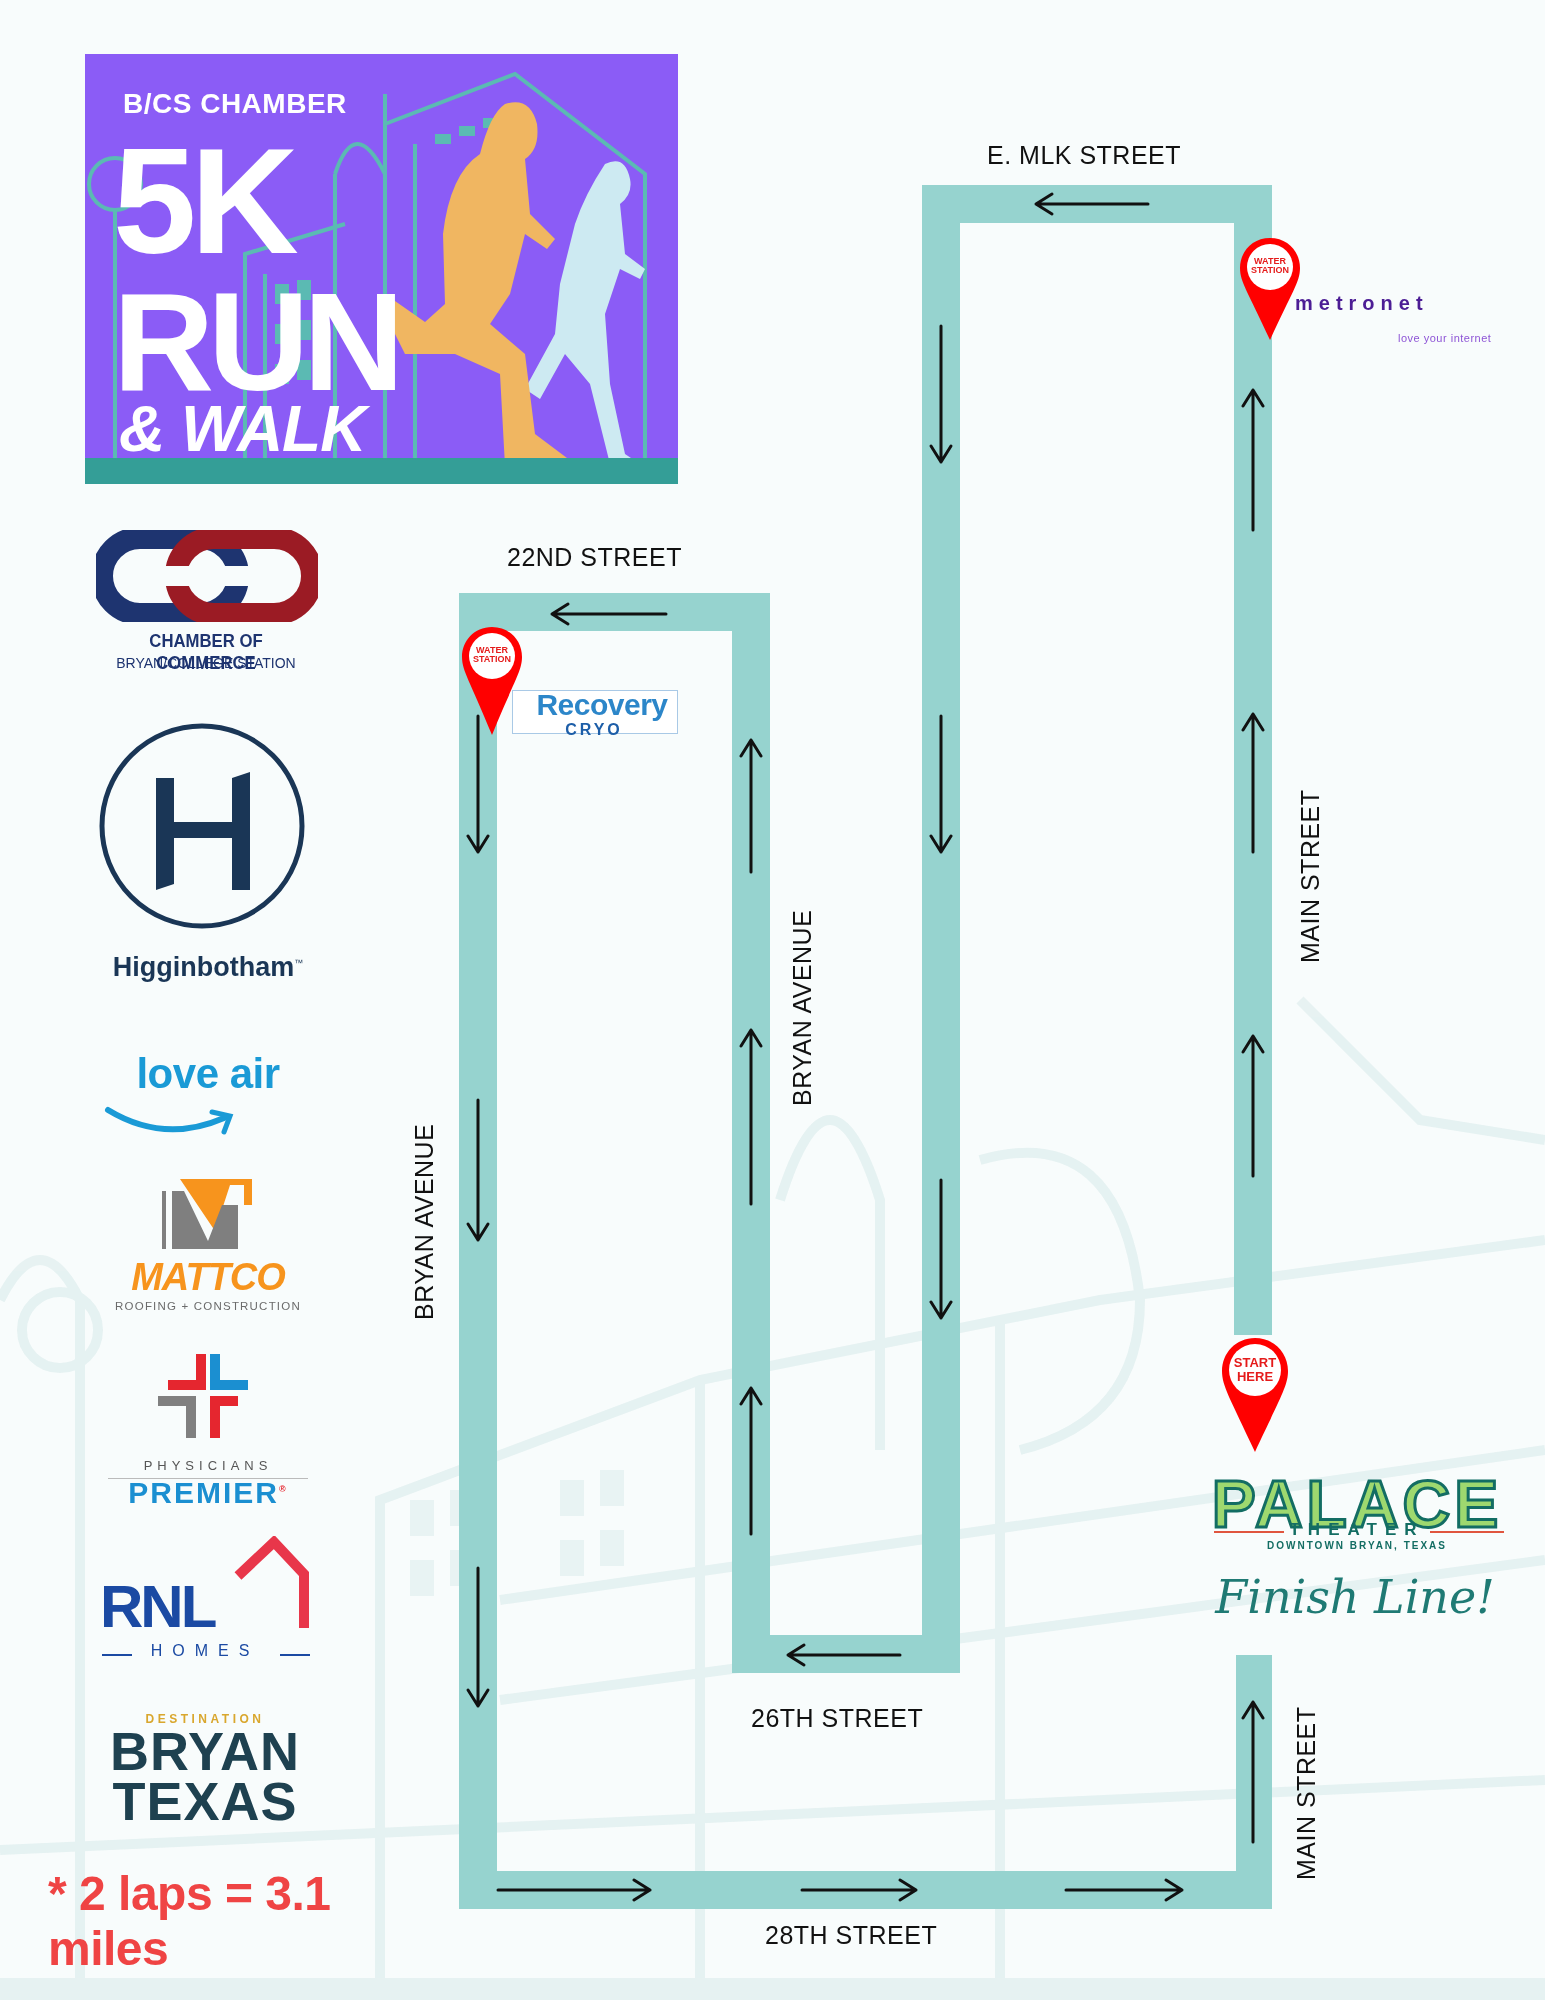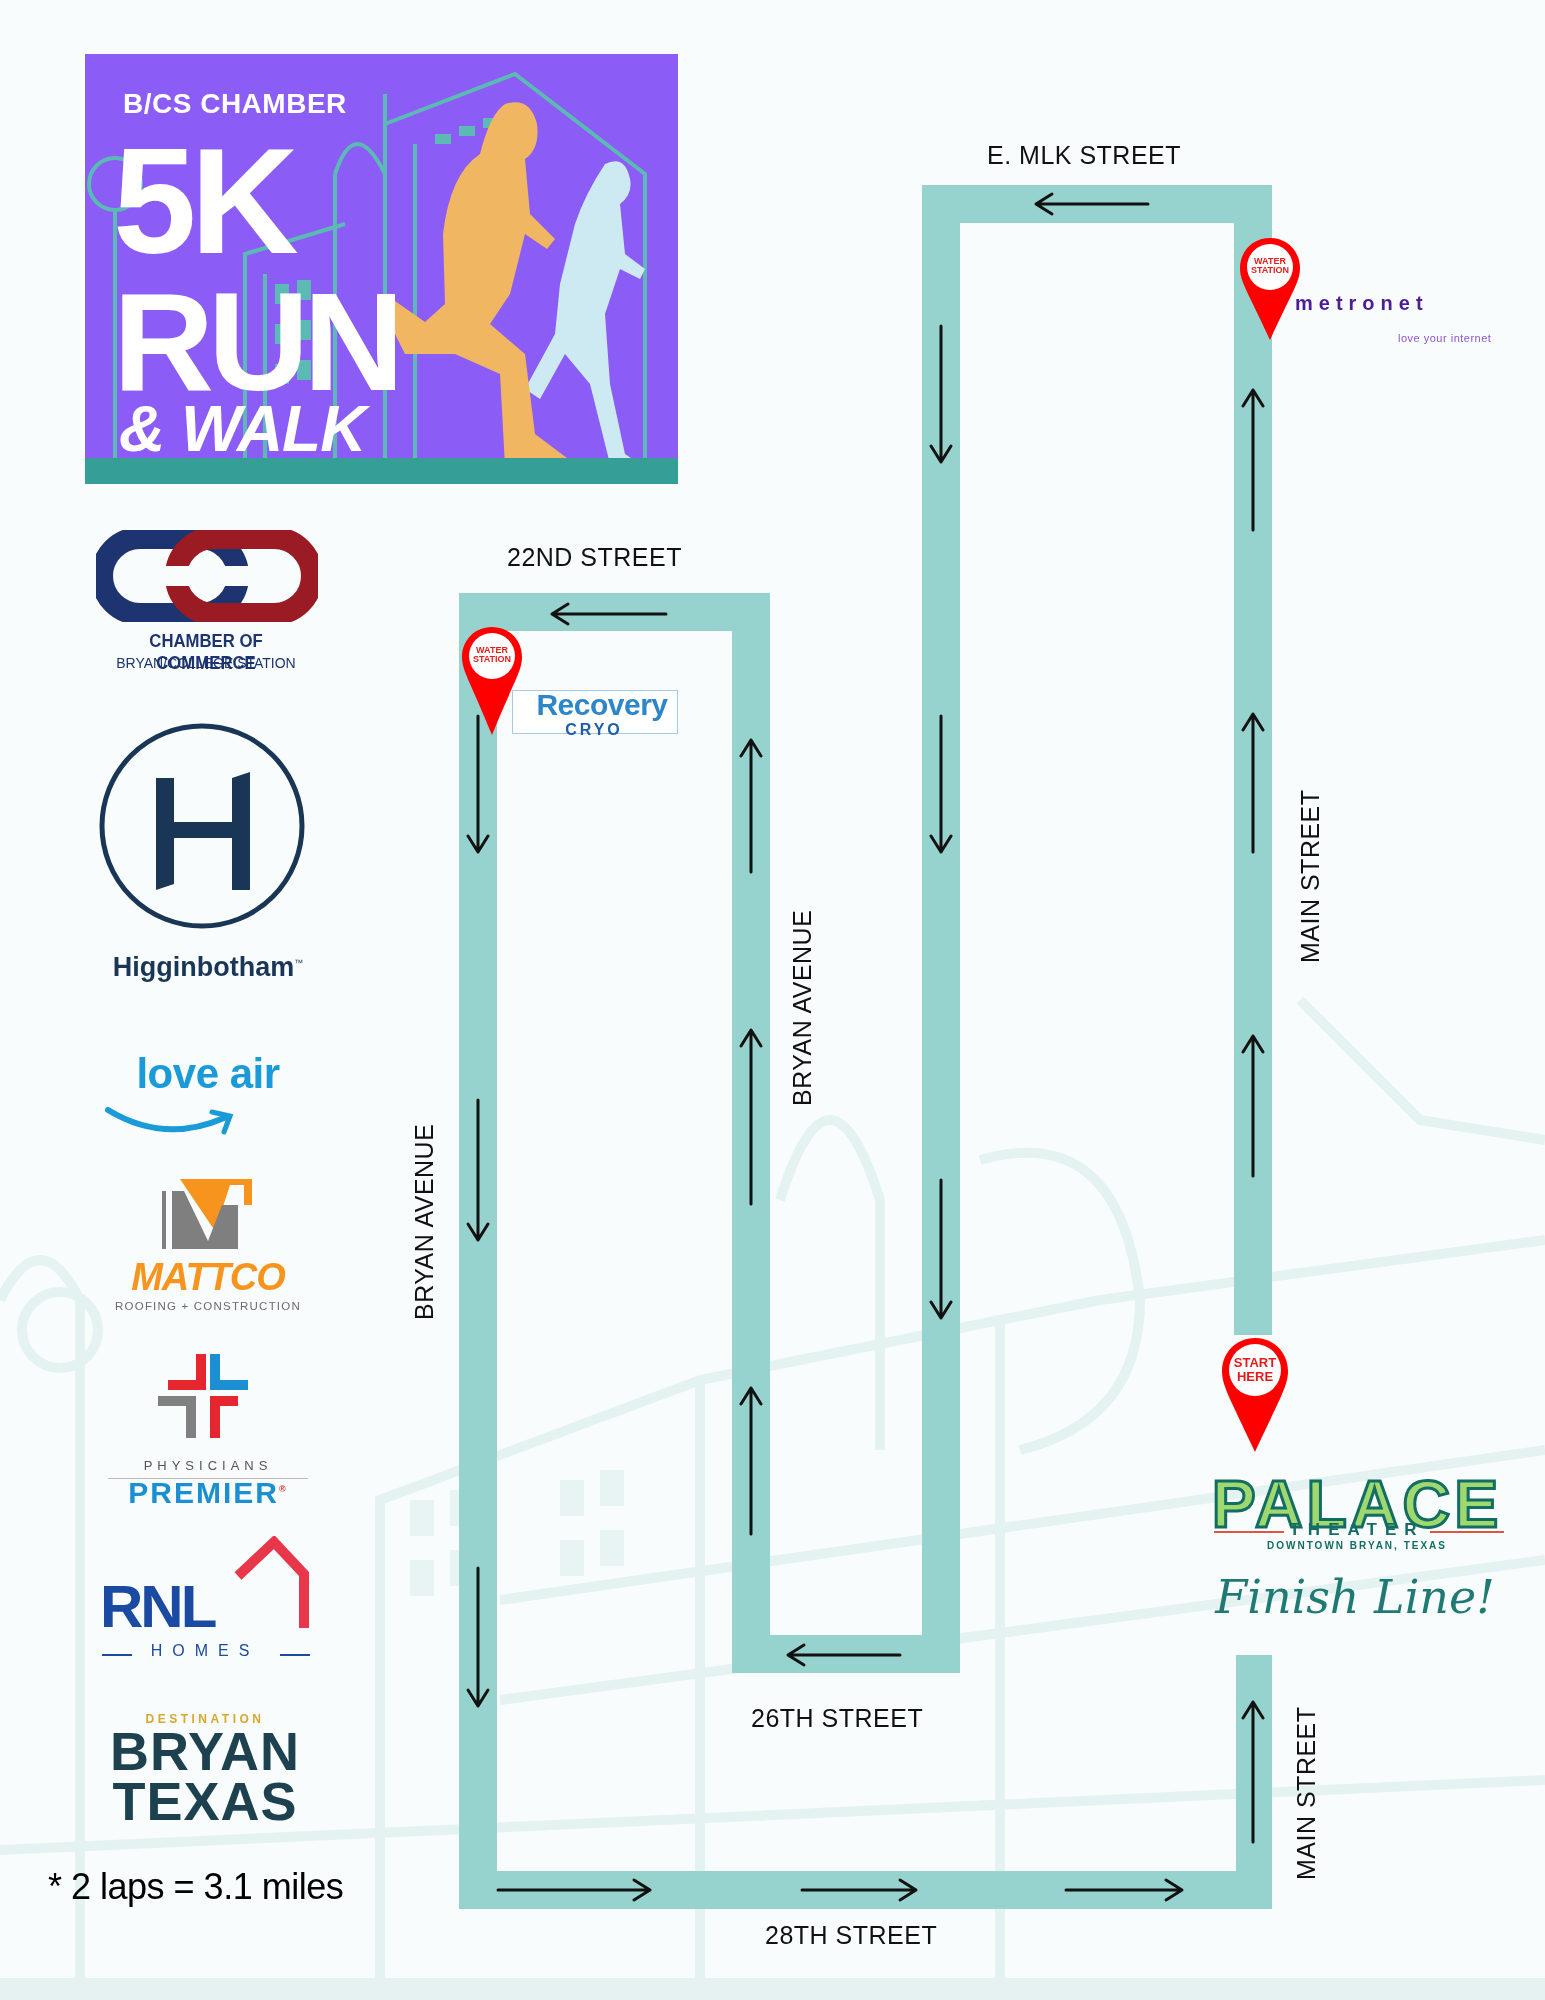--- a/index.html
+++ b/index.html
@@ -20,21 +20,21 @@
   .higgin-name { left:88px; top:952px; width:240px; font-size:27px; font-weight:bold; color:#1a3656; text-align:center; }
   .prime { left:98px; top:1050px; width:220px; font-size:42px; font-weight:bold; color:#1a9ad6; text-align:center; letter-spacing:-0.5px; }
   .mattco { left:100px; top:1256px; width:216px; font-size:38px; font-weight:bold; font-style:italic; color:#f7941d; text-align:center; letter-spacing:-1px; }
   .mattco-sub { left:100px; top:1300px; width:216px; font-size:11.5px; color:#6b6b6b; text-align:center; letter-spacing:1.2px; }
   .phys-label { left:100px; top:1458px; width:216px; font-size:13px; color:#555; text-align:center; letter-spacing:5px; }
   .premier { left:100px; top:1476px; width:216px; font-size:30px; font-weight:bold; color:#1b8fd1; text-align:center; letter-spacing:2px; }
   .rnl { left:100px; top:1572px; width:180px; font-size:60px; font-weight:bold; color:#1b4aa3; letter-spacing:-3px; }
   .homes { left:102px; top:1642px; width:206px; font-size:16px; color:#1b4aa3; text-align:center; letter-spacing:10px; }
   .dest { left:100px; top:1712px; width:210px; font-size:12px; font-weight:bold; color:#d9a72e; text-align:center; letter-spacing:3.5px; }
   .bryan-big { left:98px; top:1726px; width:214px; font-size:54px; font-weight:bold; color:#1e4150; text-align:center; line-height:50px; letter-spacing:1px; }
-  .laps { left:48px; top:1866px; width:380px; font-size:36px; font-weight:normal; color:#000000; letter-spacing:-0.5px; }
+  .laps { left:48px; top:1866px; width:380px; font-size:48px; font-weight:bold; color:#ef4444; letter-spacing:-0.5px; }
 
   
   .street { font-family:"Liberation Sans", sans-serif; font-size:25px; color:#111; font-weight:normal; letter-spacing:0.5px; white-space:nowrap; }
   .vert { transform-origin:left top; transform:rotate(-90deg); }
 
   
   .pin-text { color:#e51b1b; font-weight:bold; text-align:center; line-height:1.05; }
 
   .palace { left:1207px; top:1466px; width:300px; text-align:center; font-weight:bold; font-size:66px; color:#9ed86f; letter-spacing:4px; -webkit-text-stroke:3px #136d63; }
   .theater { left:1207px; top:1520px; width:300px; text-align:center; font-weight:bold; font-size:17px; color:#136d63; letter-spacing:8px; }

